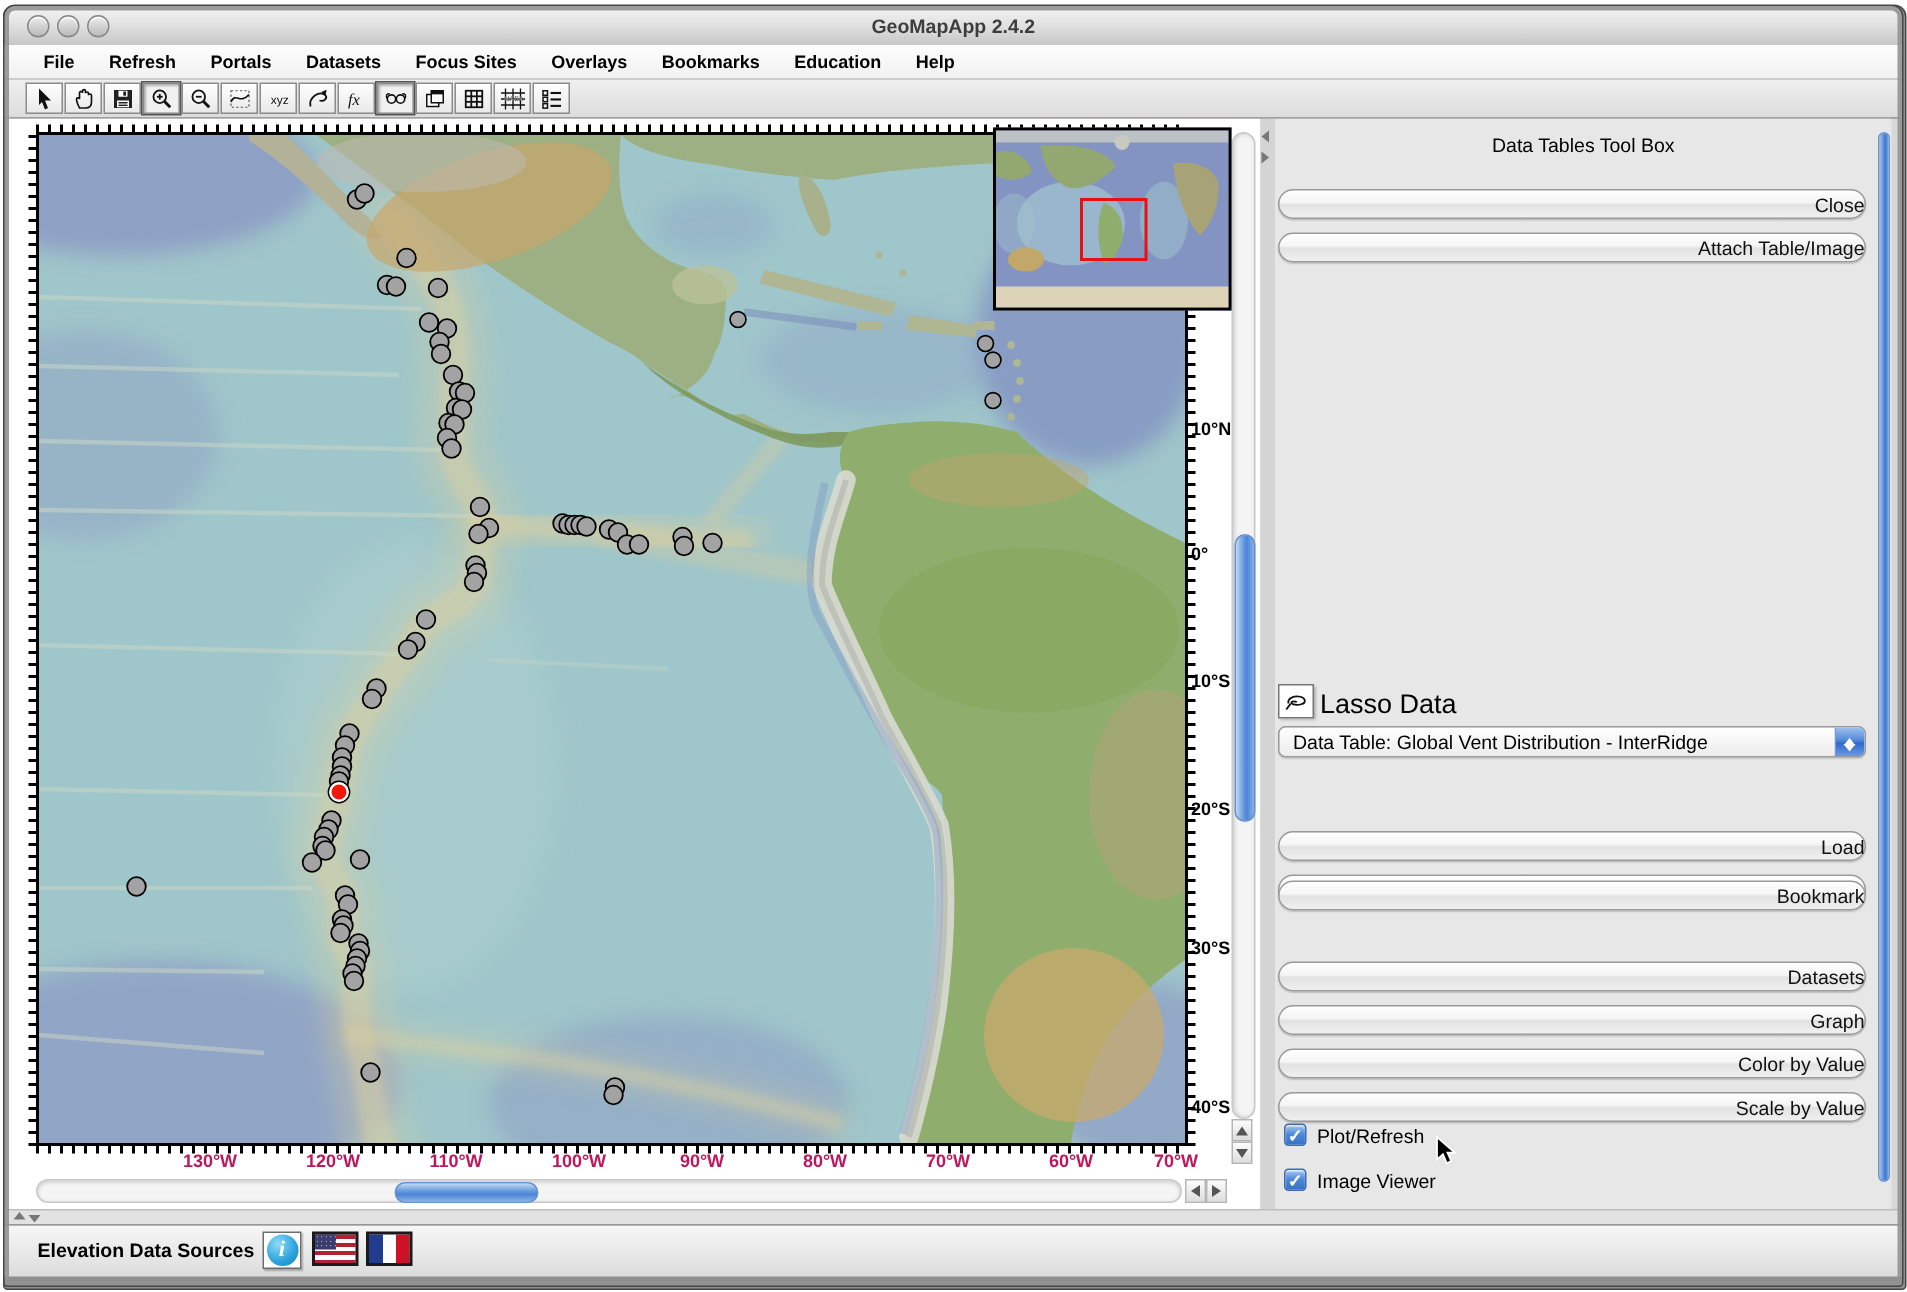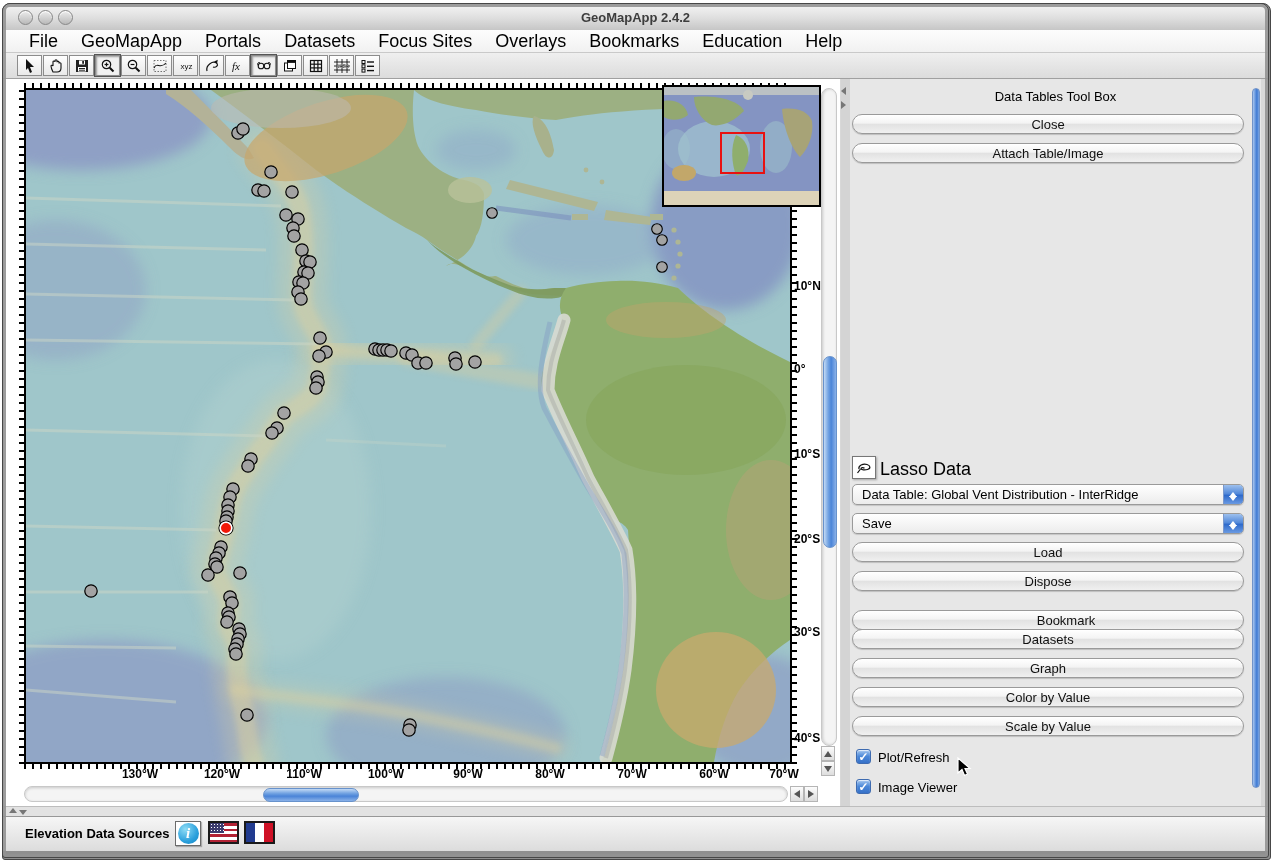--- a/index.html
+++ b/index.html
@@ -8,41 +8,41 @@
   
   .win-bg{position:absolute;left:2px;top:3px;width:1267px;height:855px;background:#8f8f8f;
     border:1px solid #474747;border-radius:8px 8px 3px 3px;}
   .titlebar{position:absolute;left:3px;top:4px;width:1265px;height:26px;border-radius:7px 7px 0 0;
     background:linear-gradient(#f5f5f5,#dedede 55%,#c6c6c6);border-bottom:1px solid #8a8a8a;}
   .tl{position:absolute;top:6px;width:13px;height:13px;border-radius:50%;
     background:linear-gradient(#ececec,#b9b9b9);border:1px solid #868686;box-shadow:inset 0 1px 1px #fff;}
   .title-text{position:absolute;left:0;right:0;top:6px;text-align:center;font-size:13px;font-weight:700;color:#3d3d3d;}
   .menubar{position:absolute;left:3px;top:30px;width:1265px;height:23px;background:linear-gradient(#fdfdfd,#f1f1f1);
     border-bottom:1px solid #c9c9c9;display:flex;align-items:center;padding-left:23px;box-sizing:border-box;}
-  .menu-item{font-size:18px;font-weight:400;color:#000;margin-right:17px;padding:1px 3px;white-space:nowrap;}
+  .menu-item{font-size:12px;font-weight:700;color:#000;margin-right:17px;padding:1px 3px;white-space:nowrap;}
   .toolbar{position:absolute;left:3px;top:53px;width:1265px;height:26px;background:linear-gradient(#efefef,#dcdcdc);
     border-bottom:1px solid #a0a0a0;display:flex;align-items:center;padding-left:14px;box-sizing:border-box;}
   .tbtn{width:25px;height:21px;background:linear-gradient(#fefefe,#e9e9e9);border:1px solid #8c8c8c;
     margin-right:1px;display:flex;align-items:center;justify-content:center;box-sizing:border-box;}
   .tbtn.active{background:#f1f1f1;box-shadow:inset 1px 1px 2px rgba(0,0,0,.35);outline:1px solid #555;}
   .tbtn svg{display:block;}
   
   .content-bg{position:absolute;left:3px;top:79px;width:1265px;height:727px;background:#d8d8d8;}
   .map-pane{position:absolute;left:4px;top:79px;width:836px;height:727px;background:#ffffff;}
   .map-frame{position:absolute;left:24px;top:88px;width:768px;height:676px;border:2px solid #000;box-sizing:border-box;background:#9fc6ca;}
   .map-frame svg{position:absolute;left:0;top:0;}
   .tick-top,.tick-bottom{position:absolute;left:24px;width:768px;height:5px;
     background:repeating-linear-gradient(90deg,#000 0 2px,transparent 2px 8px);}
   .tick-top{top:83px}.tick-bottom{top:764px}
   .tick-left,.tick-right{position:absolute;top:88px;height:676px;width:5px;
     background:repeating-linear-gradient(0deg,#000 0 2px,transparent 2px 8px);}
   .tick-left{left:19px}.tick-right{left:792px}
   .inset{position:absolute;left:662px;top:85px;width:159px;height:122px;border:2px solid #000;box-sizing:border-box;background:#8494c2;z-index:5;}
   .lat-label{position:absolute;left:794px;width:34px;font-size:12px;font-weight:700;color:#000;z-index:4;}
-  .lon-label{position:absolute;top:767px;width:48px;text-align:center;font-size:12px;font-weight:700;color:#000000;z-index:4;}
+  .lon-label{position:absolute;top:767px;width:48px;text-align:center;font-size:12px;font-weight:700;color:#be185d;z-index:4;}
   
   .sb-track-v{position:absolute;left:821px;top:88px;width:16px;height:658px;background:#f4f4f4;
     border:1px solid #c8c8c8;border-radius:8px;box-sizing:border-box;box-shadow:inset 1px 0 3px rgba(0,0,0,.18);}
   .sb-thumb-v{position:absolute;left:1px;width:12px;border-radius:7px;
     background:linear-gradient(90deg,#c3daf5,#74a4e2 35%,#4a84d8 60%,#8ab1e8);border:1px solid #6792cc;}
   .sb-track-h{position:absolute;left:24px;top:786px;width:764px;height:16px;background:#f4f4f4;
     border:1px solid #c8c8c8;border-radius:8px;box-sizing:border-box;box-shadow:inset 0 1px 3px rgba(0,0,0,.18);}
   .sb-thumb-h{position:absolute;top:1px;height:12px;border-radius:7px;
     background:linear-gradient(#c3daf5,#74a4e2 35%,#4a84d8 60%,#8ab1e8);border:1px solid #6792cc;}
   .sb-btn{position:absolute;width:14px;height:15px;background:linear-gradient(#fcfcfc,#ddd);
@@ -55,21 +55,21 @@
   
   .vdivider{position:absolute;left:841px;top:79px;width:9px;height:727px;background:#d4d4d4;}
   .hdivider{position:absolute;left:3px;top:806px;width:1265px;height:10px;background:#e2e2e2;border-top:1px solid #bdbdbd;}
   .mini-arr{width:0;height:0;border:4px solid transparent;position:absolute;}
   
   .panel{position:absolute;left:850px;top:79px;width:411px;height:727px;background:#e7e7e7;}
   .panel-title{position:absolute;left:0;top:10px;width:100%;text-align:center;font-size:13px;color:#000;}
   .aqua-btn{position:absolute;left:2px;width:392px;height:20px;border-radius:11px;border:1px solid #9a9a9a;
     background:linear-gradient(#ffffff,#f4f4f4 45%,#e2e2e2 52%,#f0f0f0);
     box-shadow:inset 0 1px 0 #fff,0 1px 1px rgba(0,0,0,.18);
-    font-size:13px;text-align:center;line-height:19px;color:#111;box-sizing:border-box;}
+    font-size:13px;text-align:right;line-height:19px;color:#111;box-sizing:border-box;margin-top:12px;}
   .aqua-combo{position:absolute;left:2px;width:392px;height:21px;border:1px solid #9a9a9a;border-radius:5px;
     background:linear-gradient(#ffffff,#ececec);box-shadow:0 1px 1px rgba(0,0,0,.15);
     font-size:13px;line-height:20px;color:#000;padding-left:9px;box-sizing:border-box;}
   .combo-cap{position:absolute;right:0;top:0;width:19px;height:19px;border-radius:0 4px 4px 0;
     background:linear-gradient(#9dc0ee,#548ada 45%,#2f6bcc 55%,#6a9ae2);border-left:1px solid #7a98cc;}
   .combo-cap .cup{position:absolute;left:5px;top:3px;width:0;height:0;border:4px solid transparent;border-bottom:5px solid #fff;}
   .combo-cap .cdn{position:absolute;left:5px;top:11px;width:0;height:0;border:4px solid transparent;border-top:5px solid #fff;}
   .lasso-btn{position:absolute;left:2px;top:377px;width:24px;height:23px;background:#fff;border:1px solid #777;
     box-shadow:1px 1px 2px rgba(0,0,0,.3);box-sizing:border-box;display:flex;align-items:center;justify-content:center;}
   .lasso-label{position:absolute;left:30px;top:380px;font-size:18px;color:#000;}
@@ -108,21 +108,21 @@
 
   <div class="titlebar">
     <div class="tl" style="left:15px"></div>
     <div class="tl" style="left:35px"></div>
     <div class="tl" style="left:55px"></div>
     <div class="title-text">GeoMapApp 2.4.2</div>
   </div>
 
   <div class="menubar" id="menubar">
       <div class="menu-item">File</div>
-      <div class="menu-item">GeoMapApp</div>
+      <div class="menu-item">Refresh</div>
       <div class="menu-item">Portals</div>
       <div class="menu-item">Datasets</div>
       <div class="menu-item">Focus Sites</div>
       <div class="menu-item">Overlays</div>
       <div class="menu-item">Bookmarks</div>
       <div class="menu-item">Education</div>
       <div class="menu-item">Help</div>
     </div>
 
   <div class="toolbar">
@@ -467,32 +467,25 @@
     </div>
     <div class="lasso-label" style="top: 380px;">Lasso Data</div>
 
     <div class="aqua-combo" style="top:405px">
       <span>Data Table: Global Vent Distribution - InterRidge</span>
       <span class="combo-cap">
           <span class="cup"></span>
           <span class="cdn"></span>
         </span>
     </div>
-    <div class="aqua-combo" style="top:434px">
-      <span>Save</span>
-      <span class="combo-cap">
-          <span class="cup"></span>
-          <span class="cdn"></span>
-        </span>
-    </div>
 
     <div id="panel-buttons">
         <div class="aqua-btn" style="top: 463px;">Load</div>
         <div class="aqua-btn" style="top: 492px;">Dispose</div>
-        <div class="aqua-btn" style="top: 531px; padding-left: 36px;">Bookmark</div>
+        <div class="aqua-btn" style="top: 496px; padding-left: 36px;">Bookmark</div>
         <div class="aqua-btn" style="top: 550px;">Datasets</div>
         <div class="aqua-btn" style="top: 579px;">Graph</div>
         <div class="aqua-btn" style="top: 608px;">Color by Value</div>
         <div class="aqua-btn" style="top: 637px;">Scale by Value</div>
       </div>
 
     <div class="aqua-check" style="left:6px;top:670px">✓</div>
     <div class="check-label" style="left:28px;top:671px">Plot/Refresh</div>
     <div class="aqua-check" style="left:6px;top:700px">✓</div>
     <div class="check-label" style="left:28px;top:701px">Image Viewer</div>

